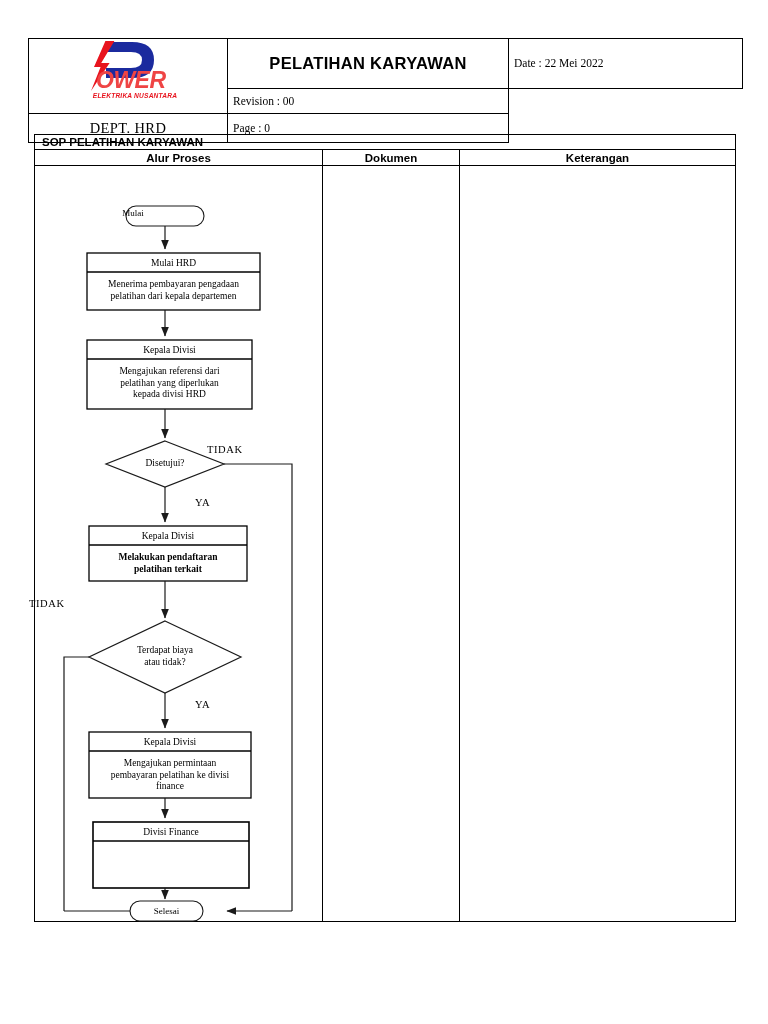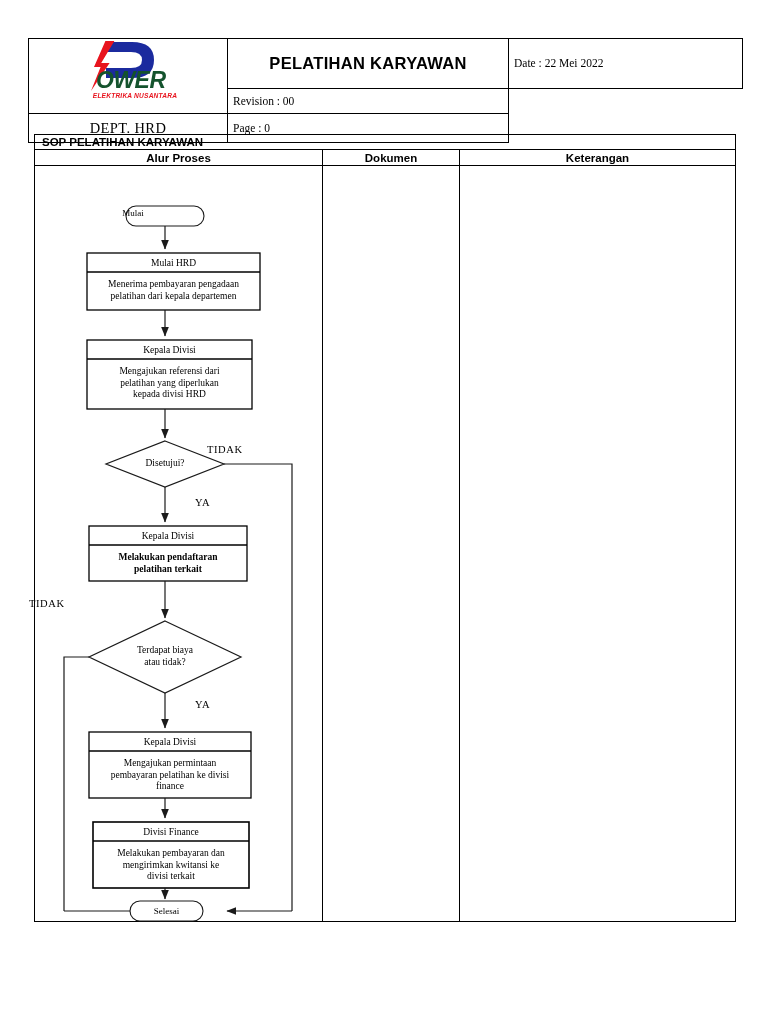--- a/index.html
+++ b/index.html
@@ -91,21 +91,21 @@
   }
   .logo-p svg { display:block; }
   .logo-word {
     position: absolute;
     left: 34px;
     top: 28px;
     font-family: "Liberation Sans", sans-serif;
     font-style: italic;
     font-weight: bold;
     font-size: 23px;
-    color: #14532d;
+    color: #ef4444;
     letter-spacing: -0.5px;
     z-index: 4;
   }
   .logo-sub {
     position: absolute;
     left: 14px;
     top: 53px;
     width: 118px;
     text-align: center;
     font-family: "Liberation Sans", sans-serif;
@@ -351,23 +351,20 @@
         <div class="flow-label" style="left:90px; top:479px; width:80px;">Terdapat biaya
 atau tidak?</div>
         <div class="flow-label lbl-branch" style="left:160px; top:533px; width:36px; text-align:left;">YA</div>
 
         <div class="flow-label lbl-role" style="left:54px; top:571px; width:162px;">Kepala Divisi</div>
         <div class="flow-label" style="left:56px; top:592px; width:158px;">Mengajukan permintaan
 pembayaran pelatihan ke divisi
 finance</div>
 
         <div class="flow-label lbl-role" style="left:58px; top:661px; width:156px;">Divisi Finance</div>
-        <div class="flow-label" style="left:60px; top:682px; width:152px;">Melakukan pembayaran dan
-mengirimkan kwitansi ke
-divisi terkait</div>
 
       </div>
     </div>
 
     <div class="body-col-dok"></div>
 
     <div class="body-col-ket"></div>
 
   </div>
 </div>

